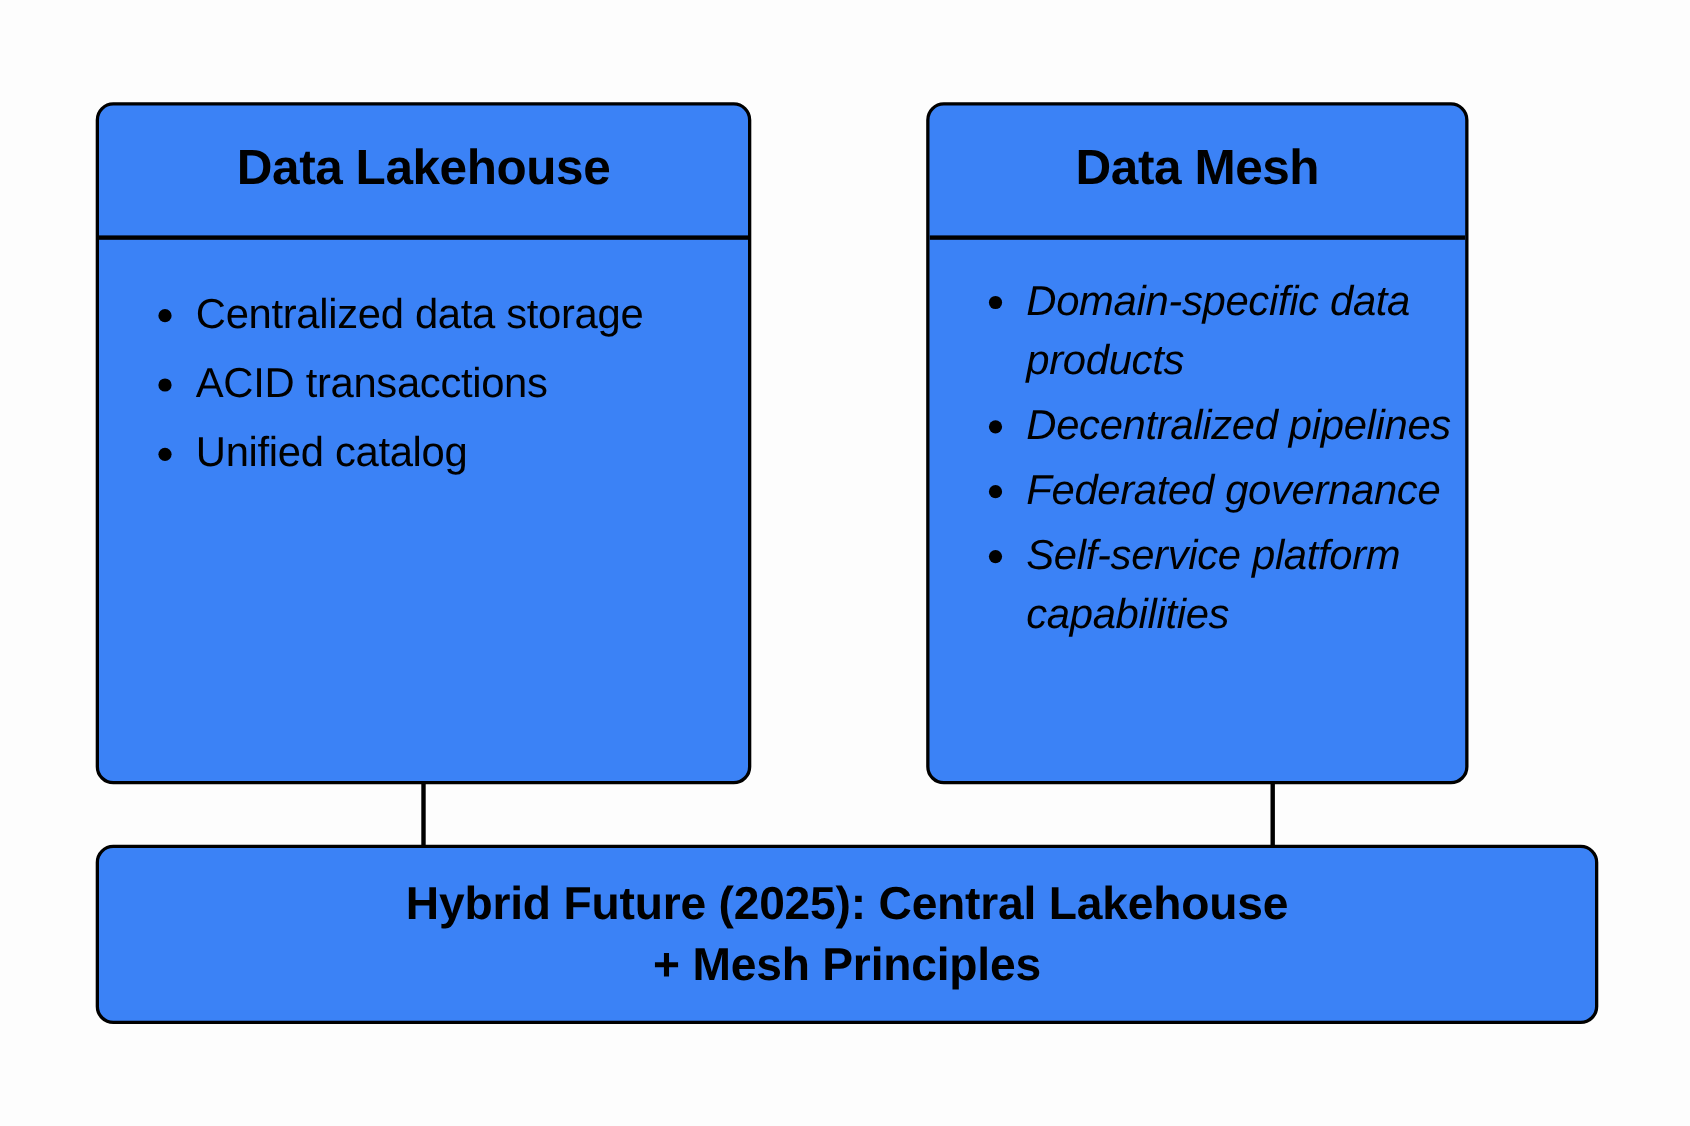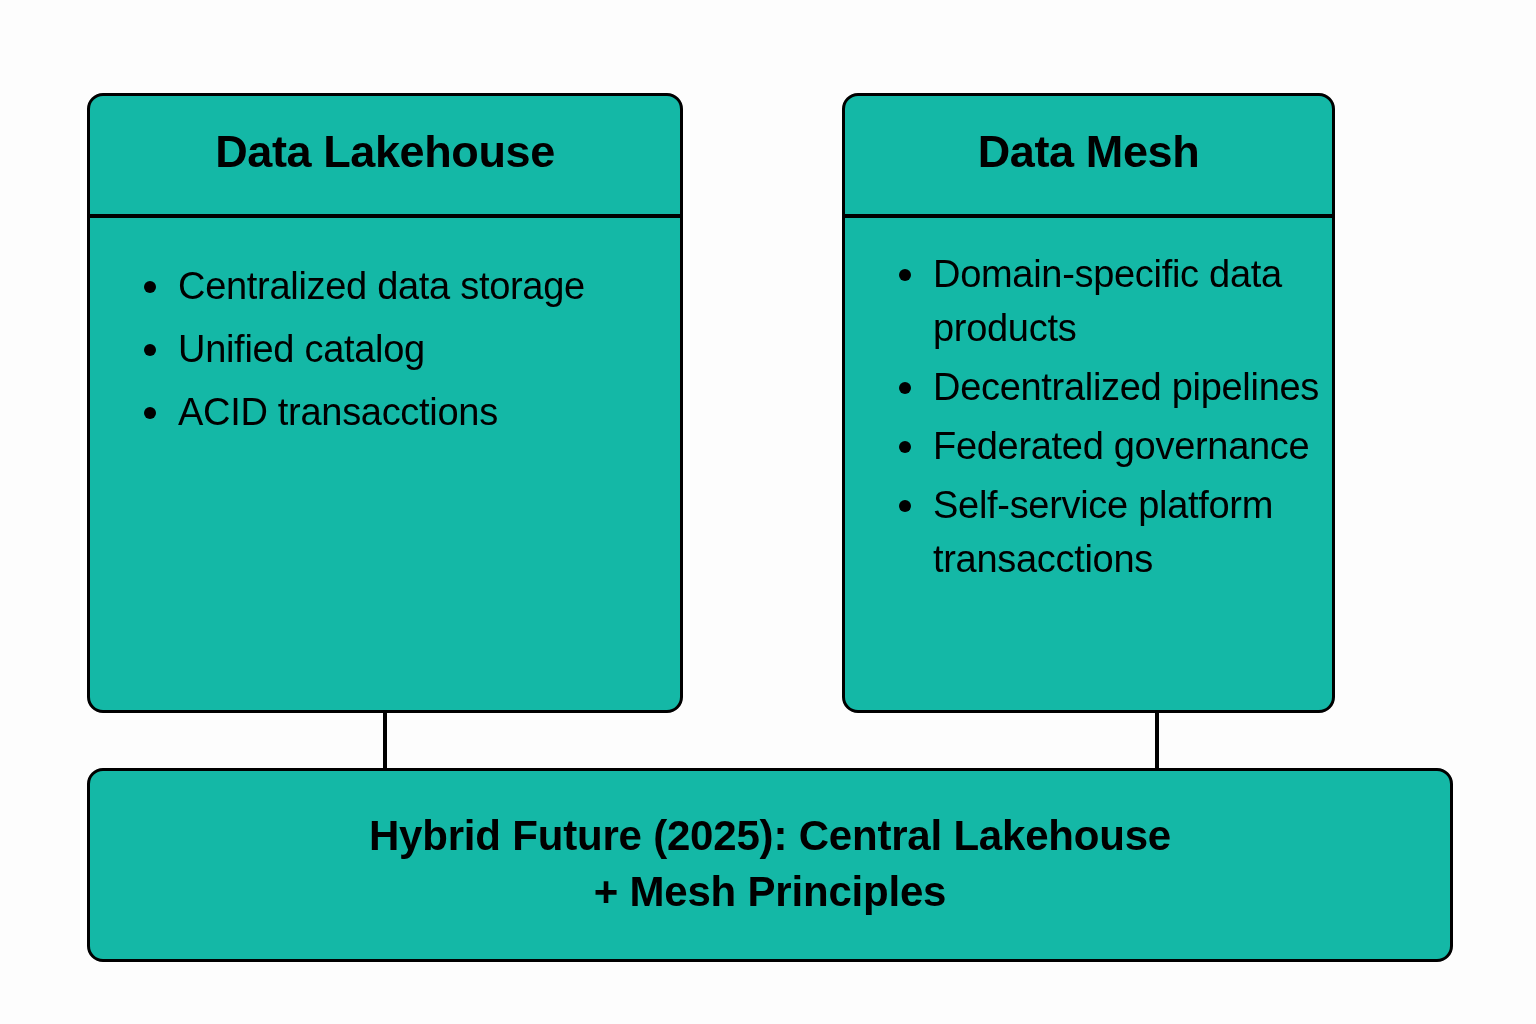--- a/index.html
+++ b/index.html
@@ -22,21 +22,21 @@
     width: 1536px;
     height: 1024px;
   }
 
   
   .box {
     position: absolute;
     box-sizing: border-box;
     border: 3px solid #000000;
     border-radius: 16px;
-    background: #14b8a6;
+    background: #3b82f6;
     overflow: hidden;
   }
 
   #box-lakehouse {
     left: 87px;
     top: 93px;
     width: 596px;
     height: 620px;
   }
 
@@ -44,21 +44,21 @@
     left: 842px;
     top: 93px;
     width: 493px;
     height: 620px;
   }
 
   #box-hybrid {
     left: 87px;
     top: 768px;
     width: 1366px;
-    height: 194px;
+    height: 163px;
   }
 
   
   .card-header {
     position: absolute;
     left: 0;
     top: 0;
     width: 100%;
     height: 122px;
     box-sizing: border-box;
@@ -81,20 +81,21 @@
     position: absolute;
     left: 0;
     top: 126px;
     right: 0;
     bottom: 0;
     padding: 38px 18px 0 48px;
     box-sizing: border-box;
   }
   #box-mesh .card-body {
     padding: 26px 10px 0 48px;
+    font-style: italic;
   }
 
   ul.bullets {
     list-style: none;
     margin: 0;
     padding: 0;
   }
   ul.bullets li {
     position: relative;
     padding-left: 40px;
@@ -160,25 +161,25 @@
       <div class="card-title">Data Lakehouse</div>
     </div>
     <div class="card-body">
       <ul class="bullets">
         <li>
           <span class="bullet-dot"></span>
           <span>Centralized data storage</span>
         </li>
         <li>
           <span class="bullet-dot"></span>
+          <span>ACID transacctions</span>
+        </li>
+        <li>
+          <span class="bullet-dot"></span>
           <span>Unified catalog</span>
-        </li>
-        <li>
-          <span class="bullet-dot"></span>
-          <span>ACID transacctions</span>
         </li>
       </ul>
     </div>
   </div>
 
   <div class="box" id="box-mesh">
     <div class="card-header">
       <div class="card-title">Data Mesh</div>
     </div>
     <div class="card-body">
@@ -190,21 +191,21 @@
         <li>
           <span class="bullet-dot"></span>
           <span>Decentralized pipelines</span>
         </li>
         <li>
           <span class="bullet-dot"></span>
           <span>Federated governance</span>
         </li>
         <li>
           <span class="bullet-dot"></span>
-          <span>Self-service platform transacctions</span>
+          <span>Self-service platform capabilities</span>
         </li>
       </ul>
     </div>
   </div>
 
   <div class="connector" id="connector-left"></div>
   <div class="connector" id="connector-right"></div>
 
   <div class="box" id="box-hybrid">
     <div class="hybrid-inner">

